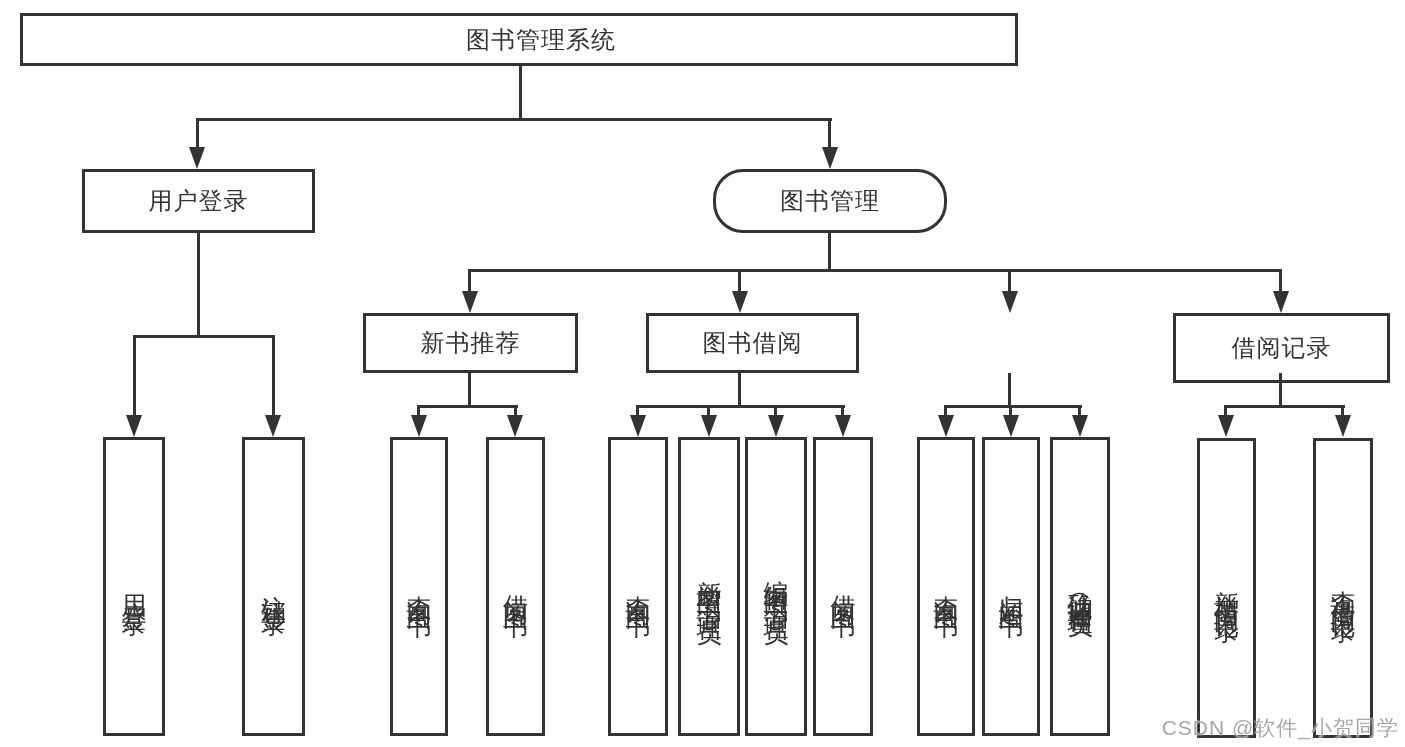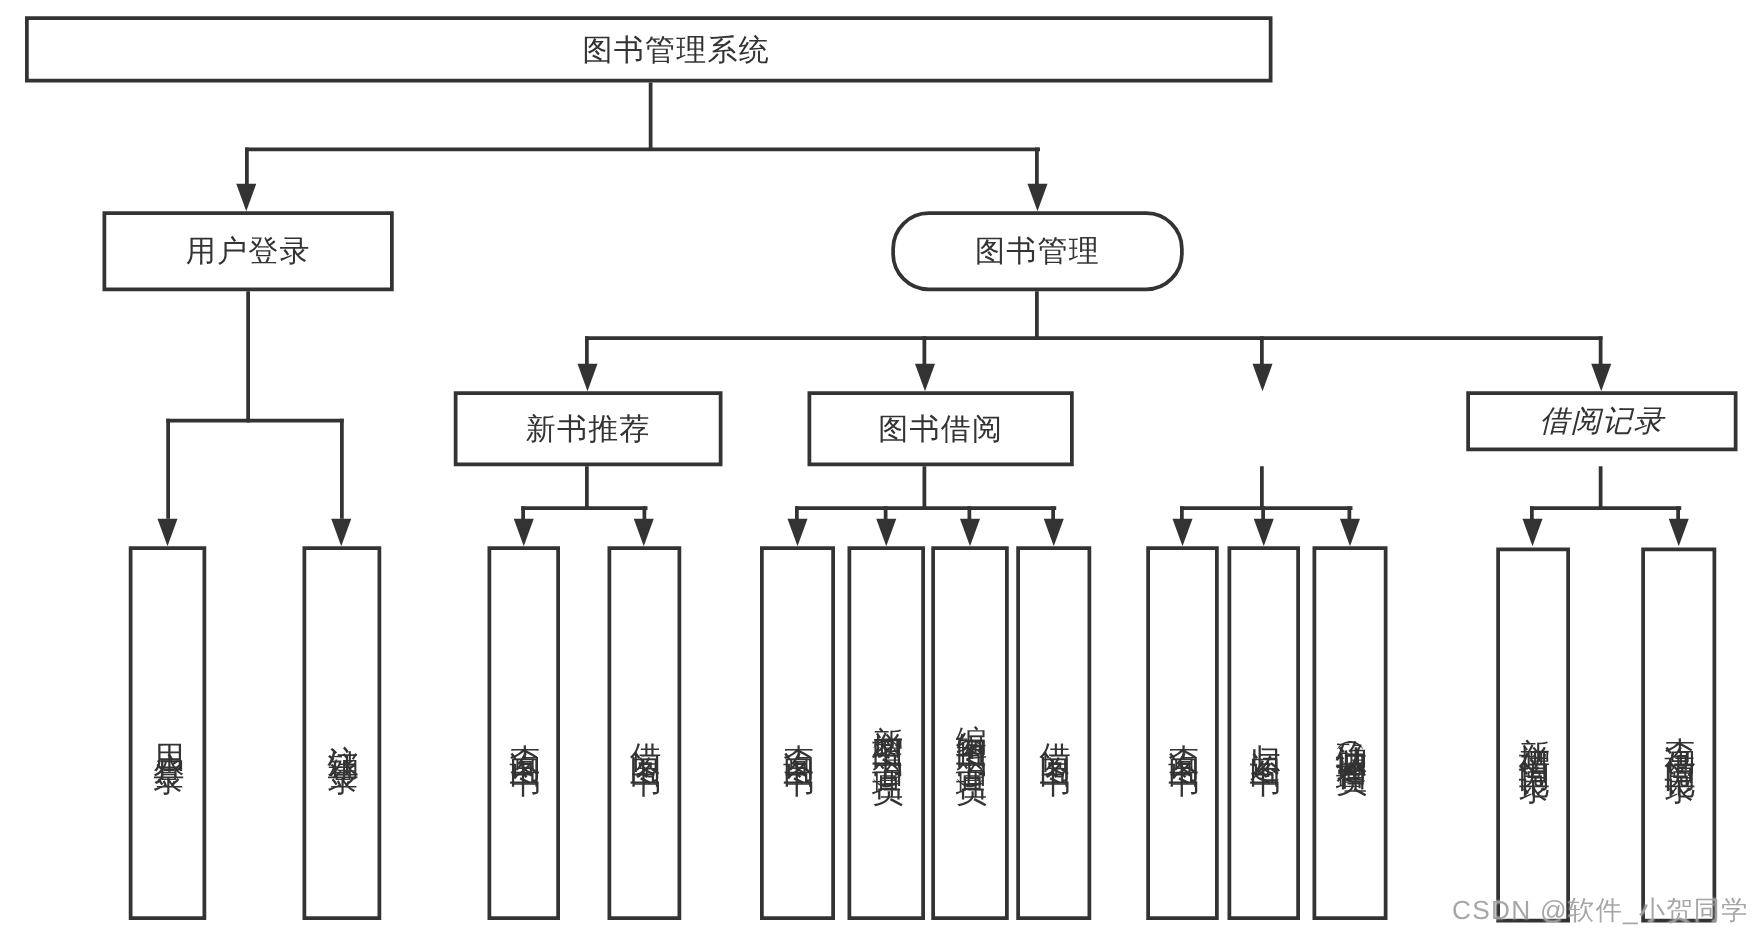--- a/index.html
+++ b/index.html
@@ -63,21 +63,21 @@
   <div class="arrow" style="left:1002px;top:291px;"></div>
   <div class="vline" style="left:1279px;top:269px;height:23px;"></div>
   <div class="arrow" style="left:1273px;top:291px;"></div>
 
   <div class="node" style="left:363px;top:313px;width:215px;height:60px;">
     <span>新书推荐</span>
   </div>
   <div class="node" style="left:633px;top:313px;width:213px;height:60px;margin-left:13px;">
     <span>图书借阅</span>
   </div>
-  <div class="node" style="left:1173px;top:313px;width:217px;height:48px;font-style:italic;">
+  <div class="node" style="left:1173px;top:313px;width:217px;height:70px;">
     <span>借阅记录</span>
   </div>
 
   <div class="vline" style="left:468px;top:373px;height:35px;"></div>
   <div class="hline" style="left:417px;top:405px;width:101px;"></div>
   <div class="vline" style="left:417px;top:405px;height:12px;"></div>
   <div class="arrow" style="left:411px;top:415px;"></div>
   <div class="vline" style="left:514px;top:405px;height:12px;"></div>
   <div class="arrow" style="left:507px;top:415px;"></div>
 

